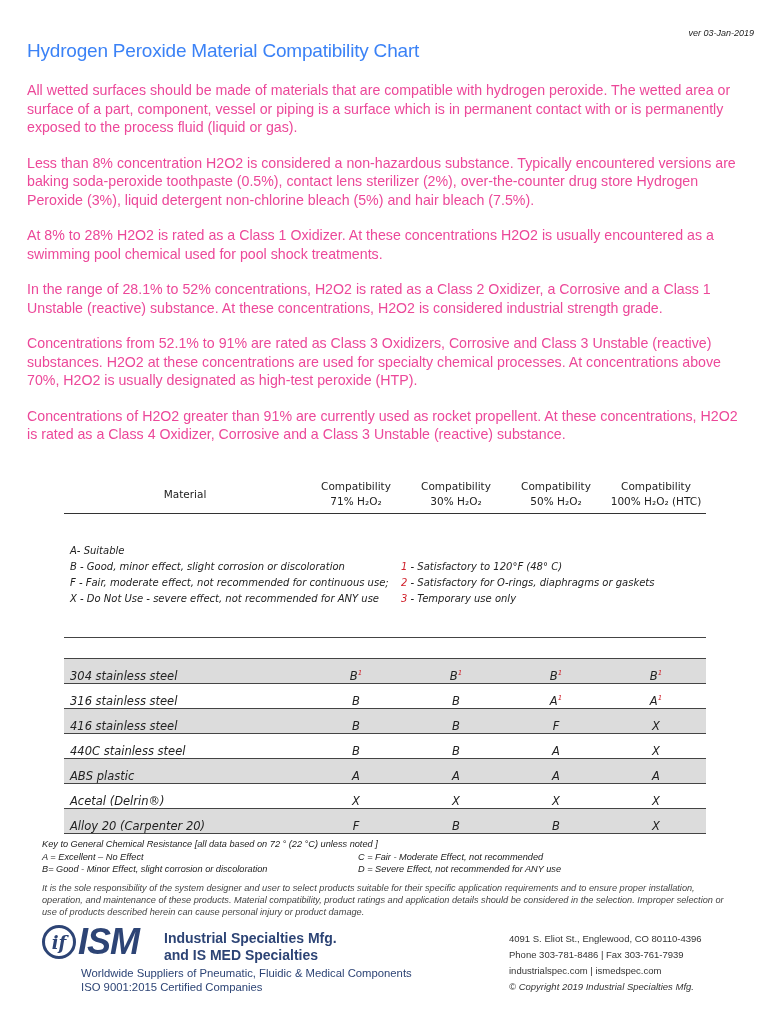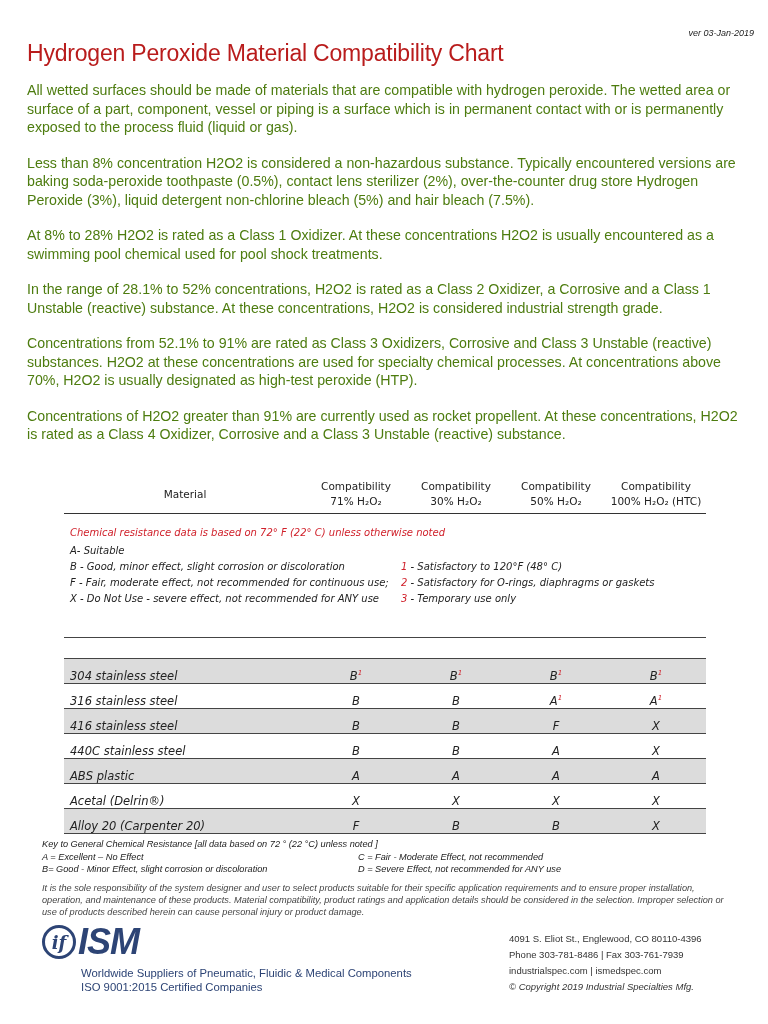--- a/index.html
+++ b/index.html
@@ -1,19 +1,19 @@
 <!DOCTYPE html>
 <html><head>
 <meta charset="utf-8">
 <style>
   * { box-sizing: border-box; margin: 0; padding: 0; }
   body { width: 768px; height: 1024px; background: #ffffff; font-family: "Liberation Sans", sans-serif; color: #1a1a1a; position: relative; overflow: hidden; }
   .version { position: absolute; top: 28px; right: 14px; font-size: 9px; font-style: italic; color: #222; }
-  .title { position: absolute; top: 40px; left: 27px; font-size: 23px; color: #b91c1c; font-weight: normal; letter-spacing: -0.2px; }
-  .intro { position: absolute; top: 81px; left: 27px; width: 718px; font-size: 14.2px; line-height: 18.5px; color: #4d7c0f; }
+  .title { position: absolute; top: 40px; left: 27px; font-size: 19px; color: #3b82f6; font-weight: normal; letter-spacing: -0.2px; }
+  .intro { position: absolute; top: 81px; left: 27px; width: 718px; font-size: 14.2px; line-height: 18.5px; color: #ec4899; }
   .intro p { margin-bottom: 17px; }
   .table-wrap { position: absolute; top: 474px; left: 64px; width: 642px; font-family: "DejaVu Sans", sans-serif; }
   .thead { display: flex; border-bottom: 1.5px solid #333; height: 40px; align-items: center; font-size: 10.5px; color: #222; }
   .thead .th-mat { width: 242px; text-align: center; }
   .thead .th { width: 100px; text-align: center; line-height: 15px; }
   .legend { position: relative; height: 124px; border-bottom: 1.5px solid #444; font-size: 10px; font-style: italic; color: #222; }
   .legend .l-red { position: absolute; top: 13px; left: 6px; color: #d0202a; }
   .legend .l-left { position: absolute; top: 29px; left: 6px; line-height: 16px; }
   .legend .l-right { position: absolute; top: 45px; left: 337px; line-height: 16px; }
   .legend .num { color: #d0202a; }
@@ -66,21 +66,20 @@
         <div>Compatibility</div>
         <div>50% H₂O₂</div>
       </div>
     <div class="th">
         <div>Compatibility</div>
         <div>100% H₂O₂ (HTC)</div>
       </div>
   </div>
 
   <div class="legend">
-    <div class="l-red">Chemical resistance data is based on 72° F (22° C) unless otherwise noted</div>
     <div class="l-left">
       <div>A- Suitable</div>
       <div>B - Good, minor effect, slight corrosion or discoloration</div>
       <div>F - Fair, moderate effect, not recommended for continuous use;</div>
       <div>X - Do Not Use - severe effect, not recommended for ANY use</div>
     </div>
     <div class="l-right">
       <div><span class="num">1</span><span> - Satisfactory to 120°F (48° C)</span></div>
       <div><span class="num">2</span><span> - Satisfactory for O-rings, diaphragms or gaskets</span></div>
       <div><span class="num">3</span><span> - Temporary use only</span></div>
@@ -152,20 +151,24 @@
     </div>
 </div>
 
 <div class="disclaimer">It is the sole responsibility of the system designer and user to select products suitable for their specific application requirements and to ensure proper installation, operation, and maintenance of these products. Material compatibility, product ratings and application details should be considered in the selection. Improper selection or use of products described herein can cause personal injury or product damage.</div>
 
 <div class="footer">
   <div class="logo">
     <div class="logo-circle">if</div>
     <div class="logo-text">ISM</div>
   </div>
+  <div class="company">
+    <div>Industrial Specialties Mfg.</div>
+    <div>and IS MED Specialties</div>
+  </div>
   <div class="tagline">
     <div>Worldwide Suppliers of Pneumatic, Fluidic &amp; Medical Components</div>
     <div>ISO 9001:2015 Certified Companies</div>
   </div>
   <div class="contact">
     <div>4091 S. Eliot St., Englewood, CO 80110-4396</div>
     <div>Phone 303-781-8486 | Fax 303-761-7939</div>
     <div>industrialspec.com  | ismedspec.com</div>
     <div class="copy">© Copyright 2019 Industrial Specialties Mfg.</div>
   </div>

